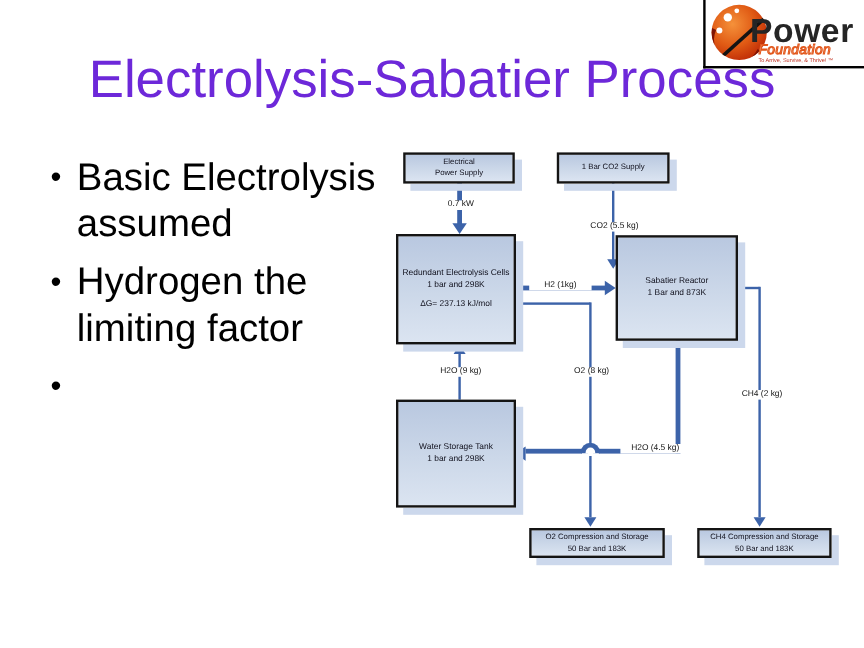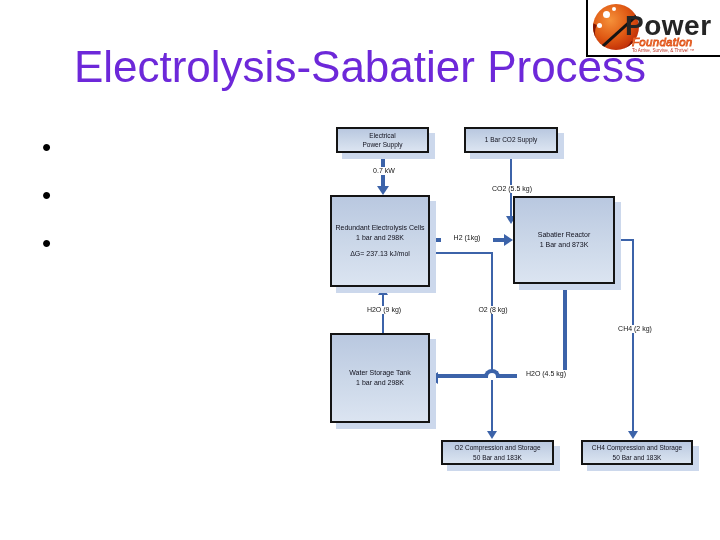--- a/index.html
+++ b/index.html
@@ -72,23 +72,27 @@
       <span class="logo-needle"></span>
     </div>
     <div class="logo-mars">Power</div>
     <div class="logo-foundation">Foundation</div>
     <div class="logo-tagline">To Arrive, Survive, &amp; Thrive! ™</div>
   </div>
 
   <ul class="bullets">
     <li>
       <span class="bmark">•</span>
+      <span class="btext">Basic Electrolysis
+assumed</span>
     </li>
     <li>
       <span class="bmark">•</span>
+      <span class="btext">Hydrogen the
+limiting factor</span>
     </li>
     <li>
       <span class="bmark">•</span>
     </li>
   </ul>
 
   <div>
 
     <div class="ln" style="left:381px;top:153px;width:4px;height:34px;"></div>
     <div class="tri down big" style="left:377px;top:186px;"></div>

